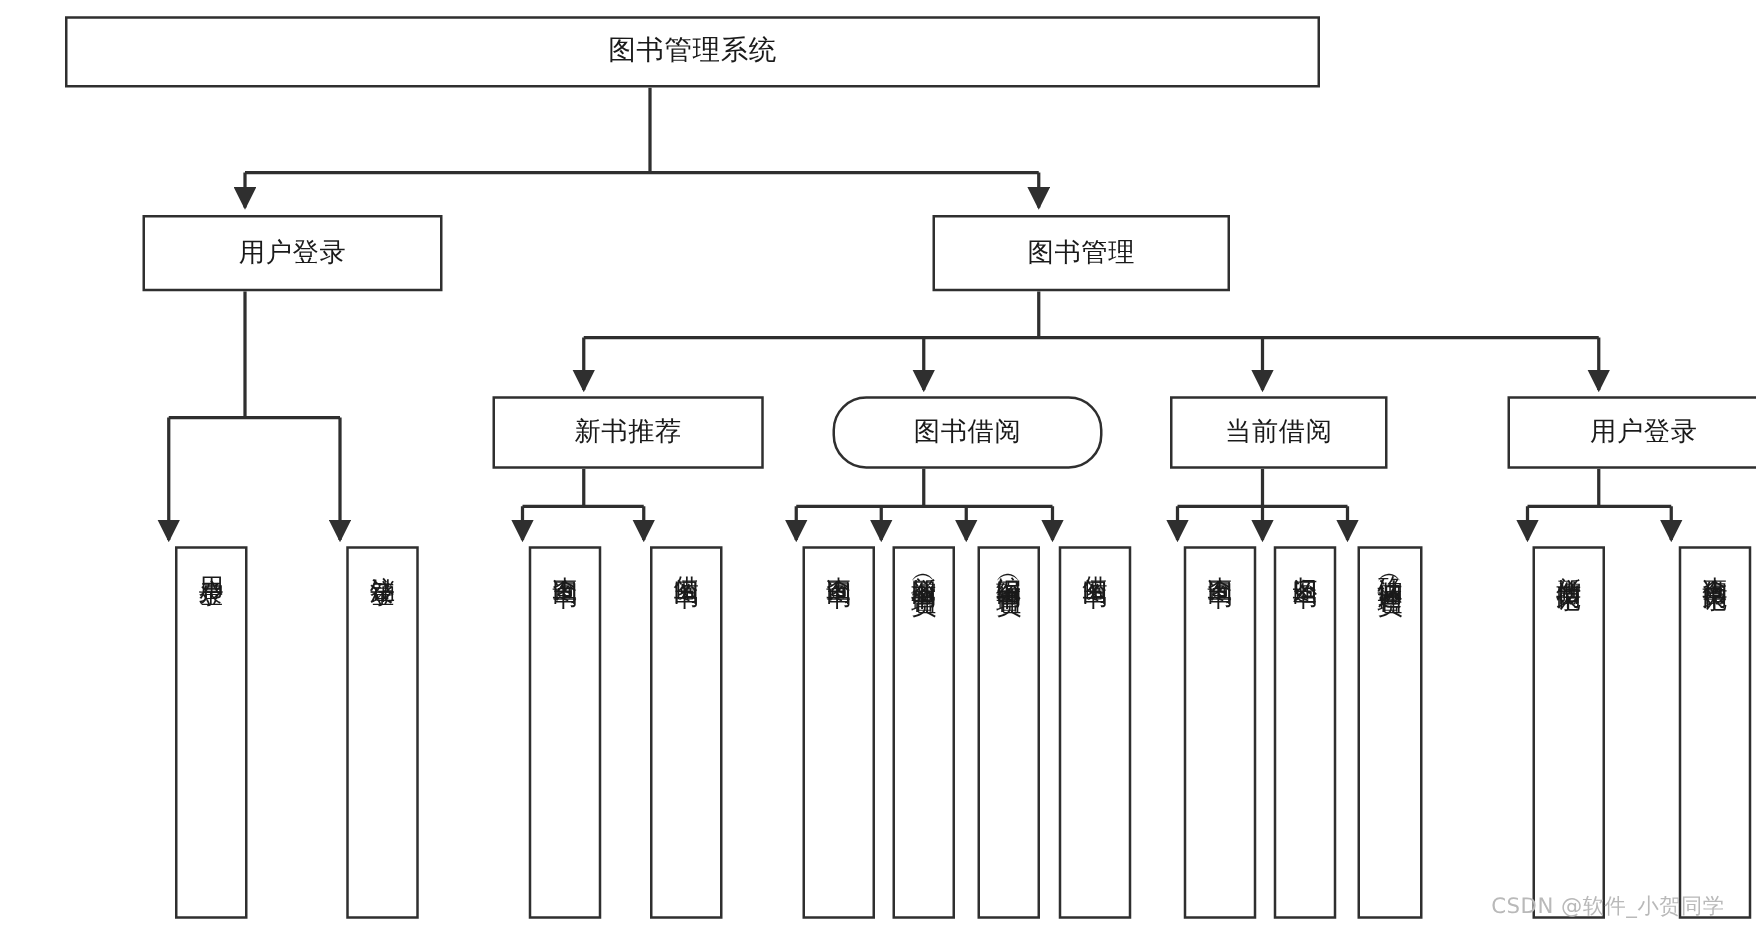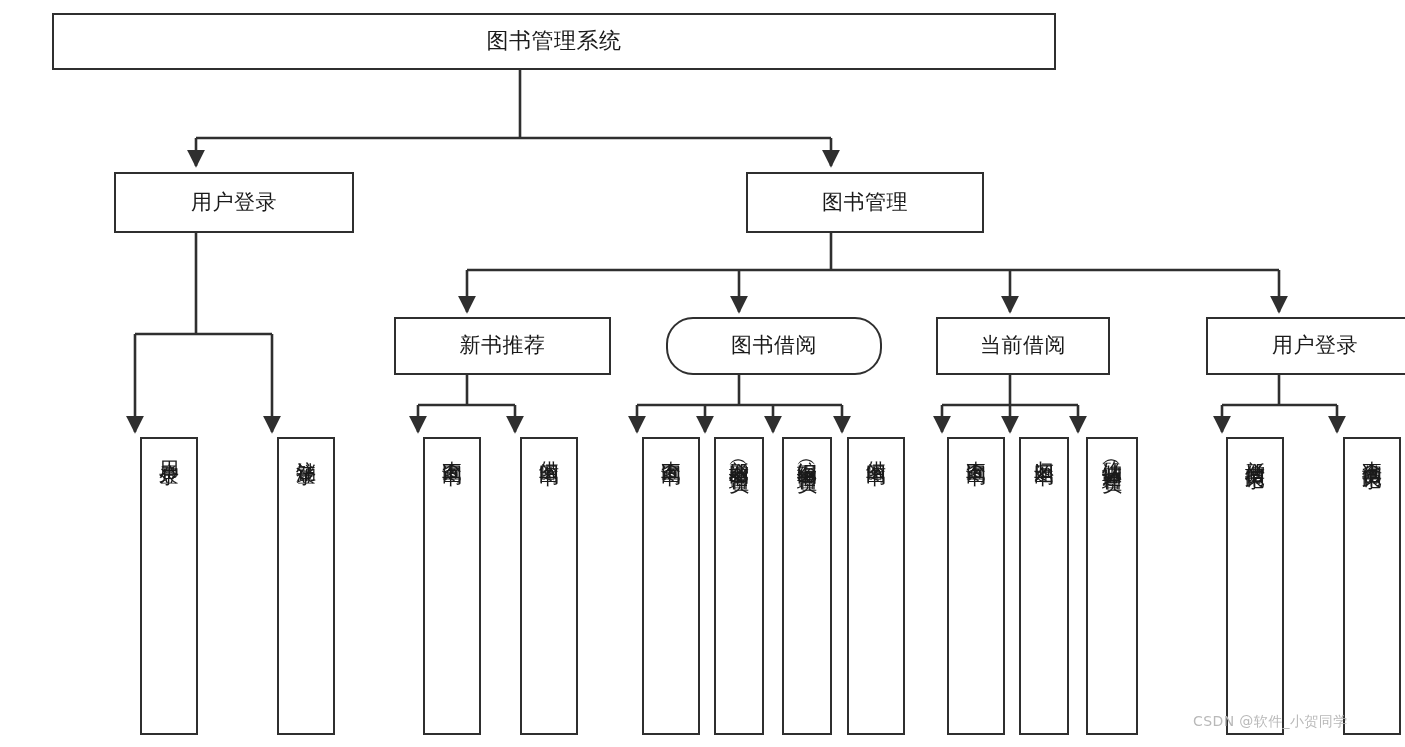--- a/index.html
+++ b/index.html
@@ -58,21 +58,21 @@
     writing-mode: vertical-rl;
     text-orientation: upright;
     font-size: 20px;
     line-height: 1.05;
     letter-spacing: 2px;
     max-height: 100%;
   }
   .watermark {
     position: absolute;
     color: #b9b9b9;
-    font-size: 14px;
+    font-size: 17px;
     white-space: nowrap;
     letter-spacing: 0.4px;
     font-family: "DejaVu Sans", "Liberation Sans", sans-serif;
   }
 </style>
 </head>
 <body>
 
 <div id="canvas">
 

